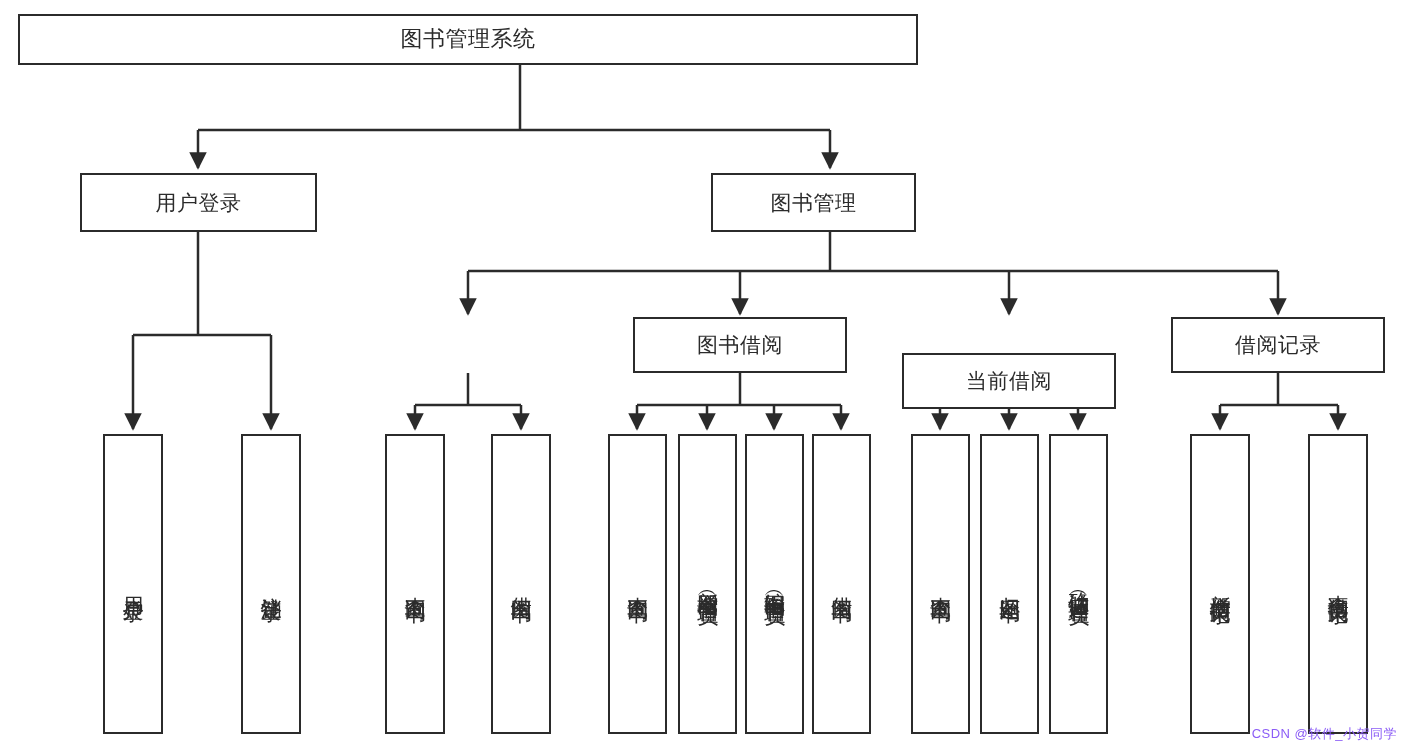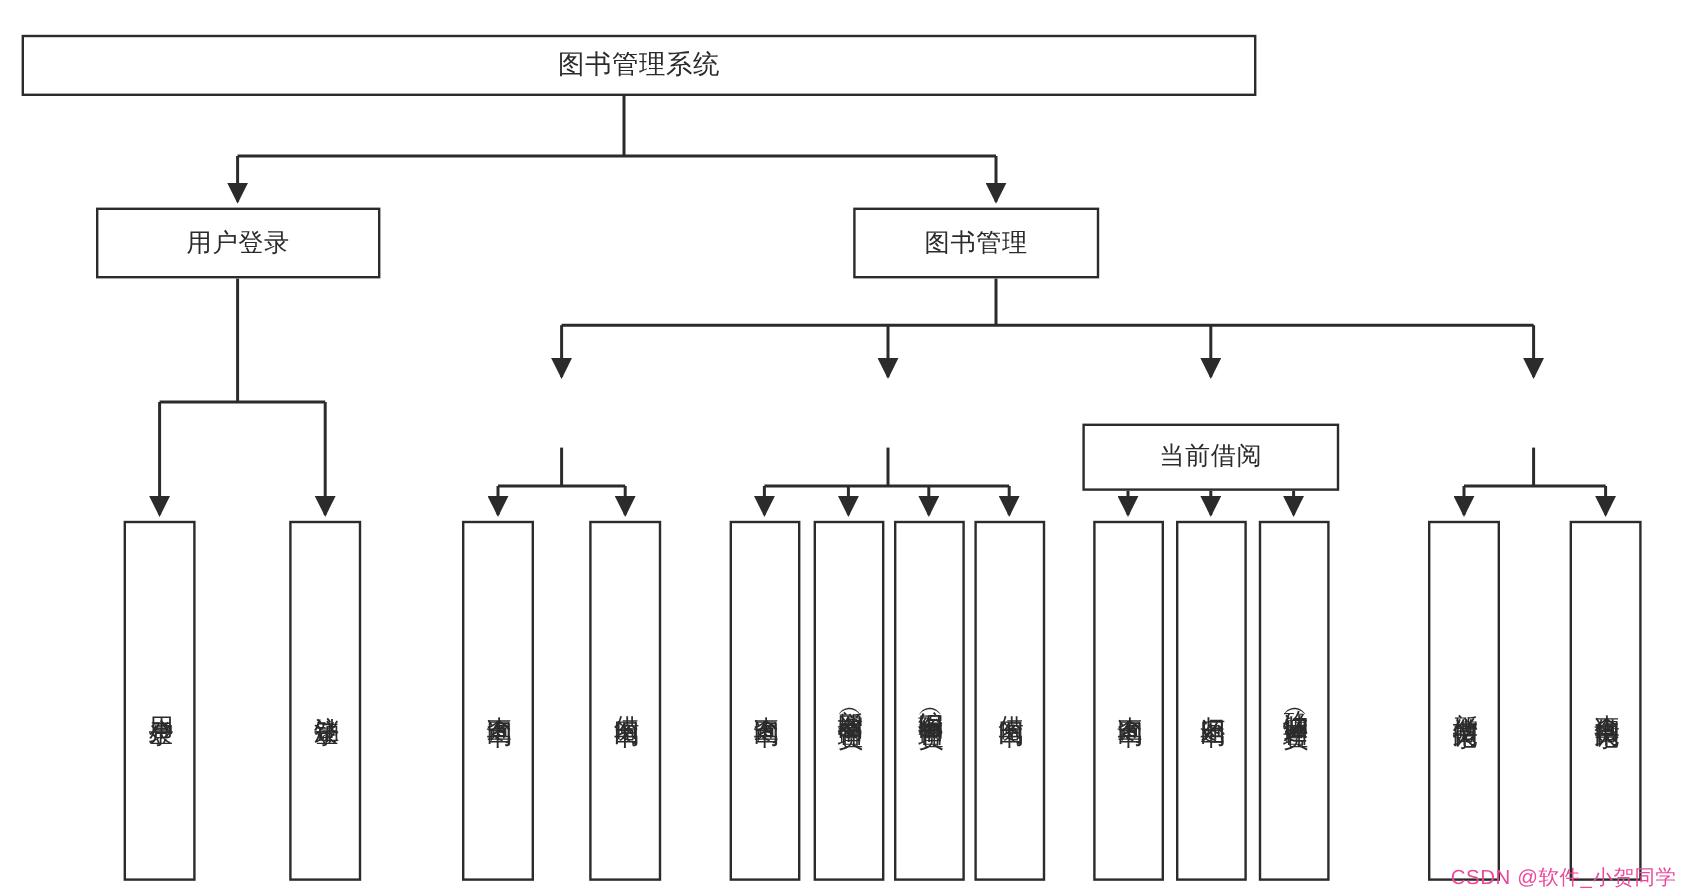--- a/index.html
+++ b/index.html
@@ -53,22 +53,22 @@
     text-orientation: upright;
     font-size: 21px;
     line-height: 1.35;
     letter-spacing: 2px;
     max-height: 100%;
   }
   #watermark {
     position: absolute;
     right: 8px;
     bottom: 4px;
-    font-size: 17px;
-    color: #ec4899;
+    font-size: 13px;
+    color: #8b5cf6;
     letter-spacing: 0.5px;
     font-family: "Liberation Sans", "DejaVu Sans", sans-serif;
     pointer-events: none;
   }
 </style>
 </head>
 <body>
 
 <div id="canvas">
 
@@ -115,33 +115,39 @@
       <path d="M 1009 405 L 1009 429" marker-end="url(#arrow)"></path>
       <path d="M 1078 405 L 1078 429" marker-end="url(#arrow)"></path>
 
       <path d="M 1278 373 L 1278 405"></path>
       <path d="M 1220 405 L 1338 405"></path>
       <path d="M 1220 405 L 1220 429" marker-end="url(#arrow)"></path>
       <path d="M 1338 405 L 1338 429" marker-end="url(#arrow)"></path>
     </g>
   </svg>
 
-  <div class="node root horizontal" style="left:18px; top:14px; width:1029px; height:51px;margin-top:15px;">
+  <div class="node root horizontal" style="left:18px; top:14px; width:900px; height:51px;">
     <span class="node-label">图书管理系统</span>
   </div>
 
   <div class="node horizontal" style="left:80px; top:173px; width:237px; height:59px;">
     <span class="node-label">用户登录</span>
   </div>
   <div class="node horizontal" style="left:711px; top:173px; width:205px; height:59px;">
     <span class="node-label">图书管理</span>
   </div>
 
+  <div class="node horizontal" style="left:633px; top:317px; width:214px; height:56px;">
+    <span class="node-label">图书借阅</span>
+  </div>
   <div class="node horizontal" style="left:902px; top:317px; width:214px; height:56px;margin-top:36px;">
     <span class="node-label">当前借阅</span>
+  </div>
+  <div class="node horizontal" style="left:1171px; top:317px; width:214px; height:56px;">
+    <span class="node-label">借阅记录</span>
   </div>
 
   <div class="node vertical" style="left:103px; top:434px; width:60px; height:300px;">
     <span class="node-label">用户登录</span>
   </div>
   <div class="node vertical" style="left:241px; top:434px; width:60px; height:300px;">
     <span class="node-label">注销登录</span>
   </div>
 
   <div class="node vertical" style="left:385px; top:434px; width:60px; height:300px;">

